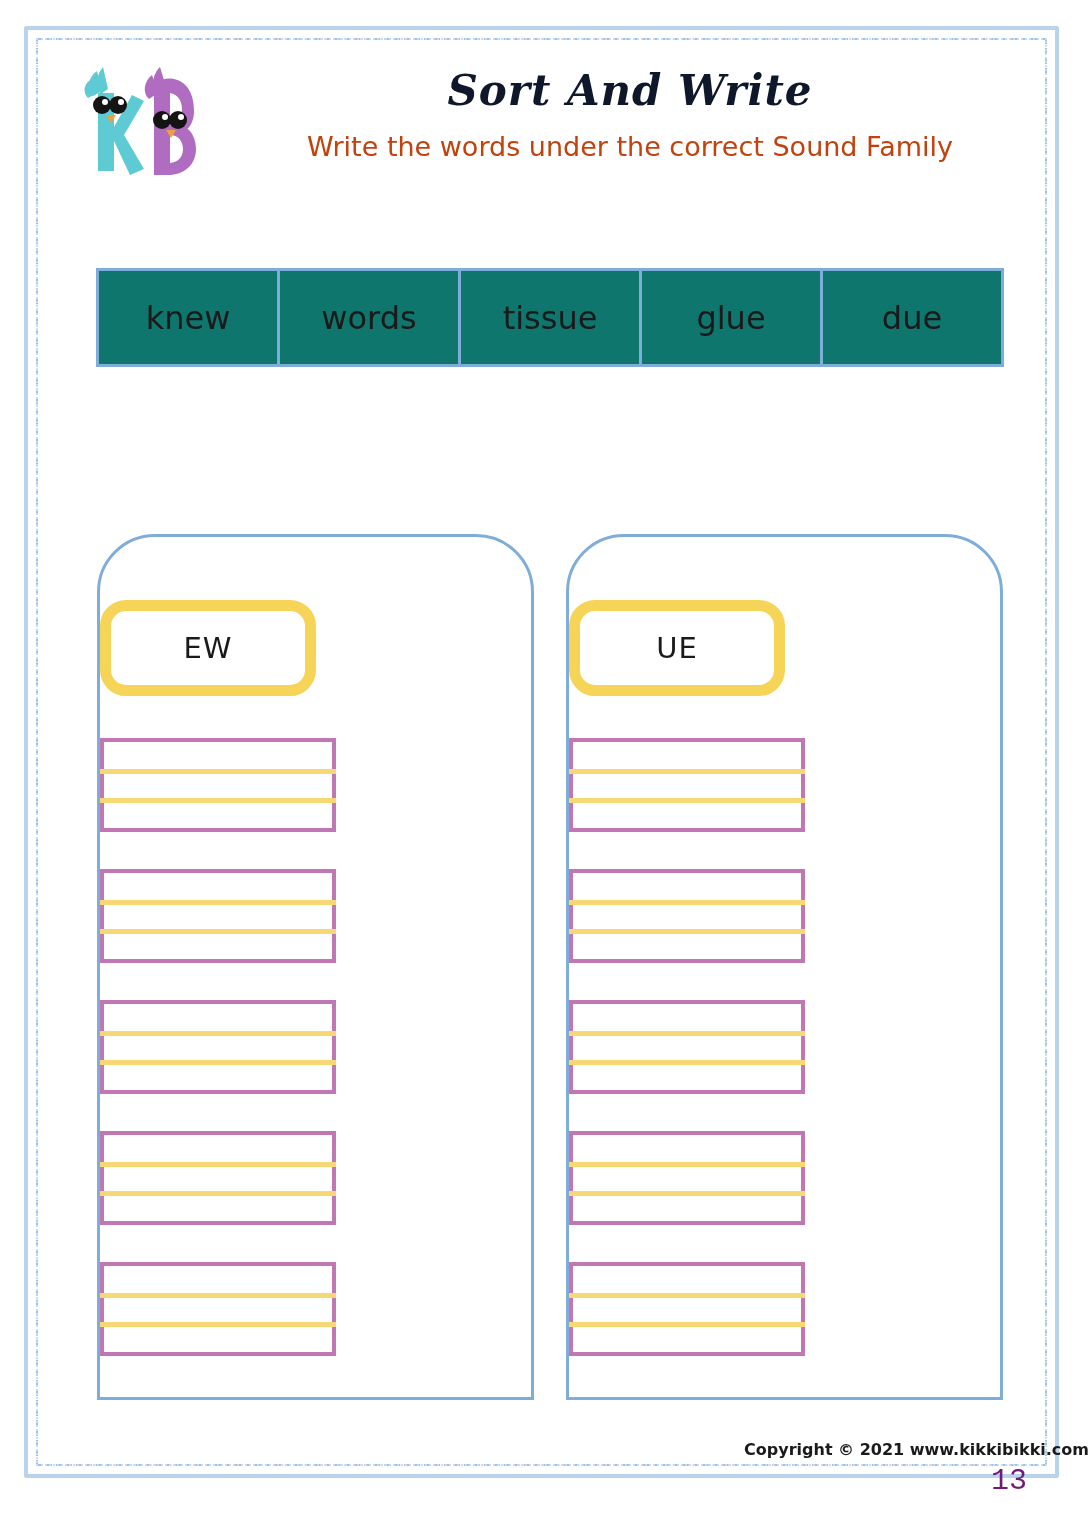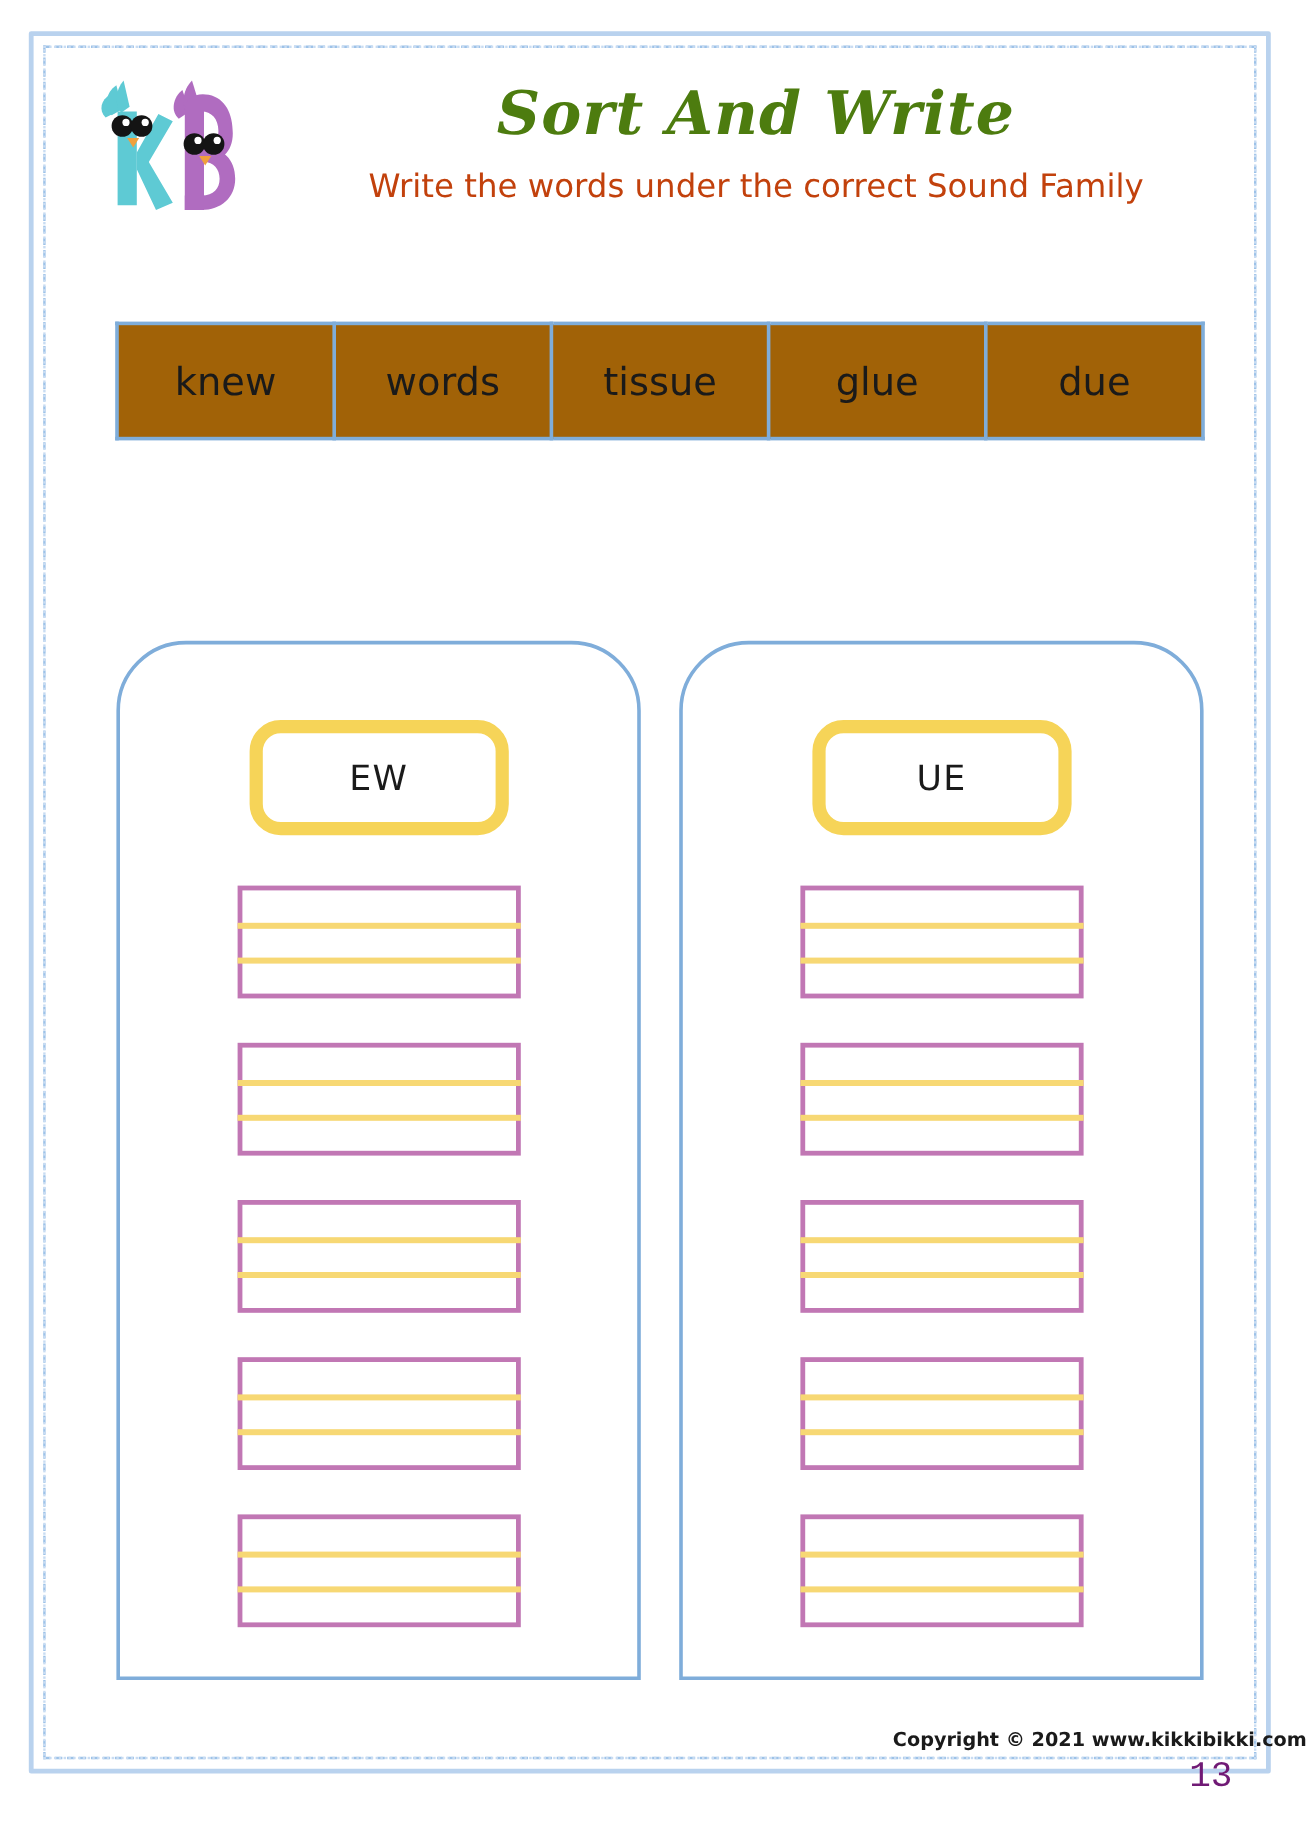--- a/index.html
+++ b/index.html
@@ -64,22 +64,22 @@
   #title-block {
     position: absolute;
     left: 190px; top: 14px;
     width: 760px;
     text-align: center;
   }
   #worksheet-title {
     font-family: "DejaVu Serif", serif;
     font-style: italic;
     font-weight: bold;
-    font-size: 50px;
-    color: #4d7c0f;
+    font-size: 42px;
+    color: #0f172a;
     letter-spacing: 1px;
     line-height: 1.05;
     margin: 0;
     white-space: nowrap;
   }
   #worksheet-subtitle {
     font-family: "DejaVu Sans", sans-serif;
     font-size: 27px;
     color: #c2410c;
     margin: 18px 0 0 0;
@@ -95,21 +95,21 @@
     table-layout: fixed;
   }
   #word-bank td {
     border: 3px solid #7fadda;
     height: 91px;
     text-align: center;
     vertical-align: middle;
     font-family: "DejaVu Sans", sans-serif;
     font-size: 32px;
     color: #1a1a1a;
-    background: #a16207;
+    background: #0f766e;
   }
 
   
   #panels {
     position: absolute;
     left: 97px; top: 534px;
     width: 906px;
     height: 866px;
     display: flex;
     justify-content: space-between;
@@ -120,21 +120,21 @@
     box-sizing: border-box;
     border: 3px solid #7fadda;
     border-top-left-radius: 58px;
     border-top-right-radius: 58px;
     border-bottom-left-radius: 0;
     border-bottom-right-radius: 0;
     background: #ffffff;
     position: relative;
     display: flex;
     flex-direction: column;
-    align-items: center;
+    align-items: flex-start;
   }
   .panel-header {
     margin-top: 63px;
     width: 216px;
     height: 96px;
     box-sizing: border-box;
     border: 11px solid #f6d458;
     border-radius: 26px;
     background: #ffffff;
     display: flex;

